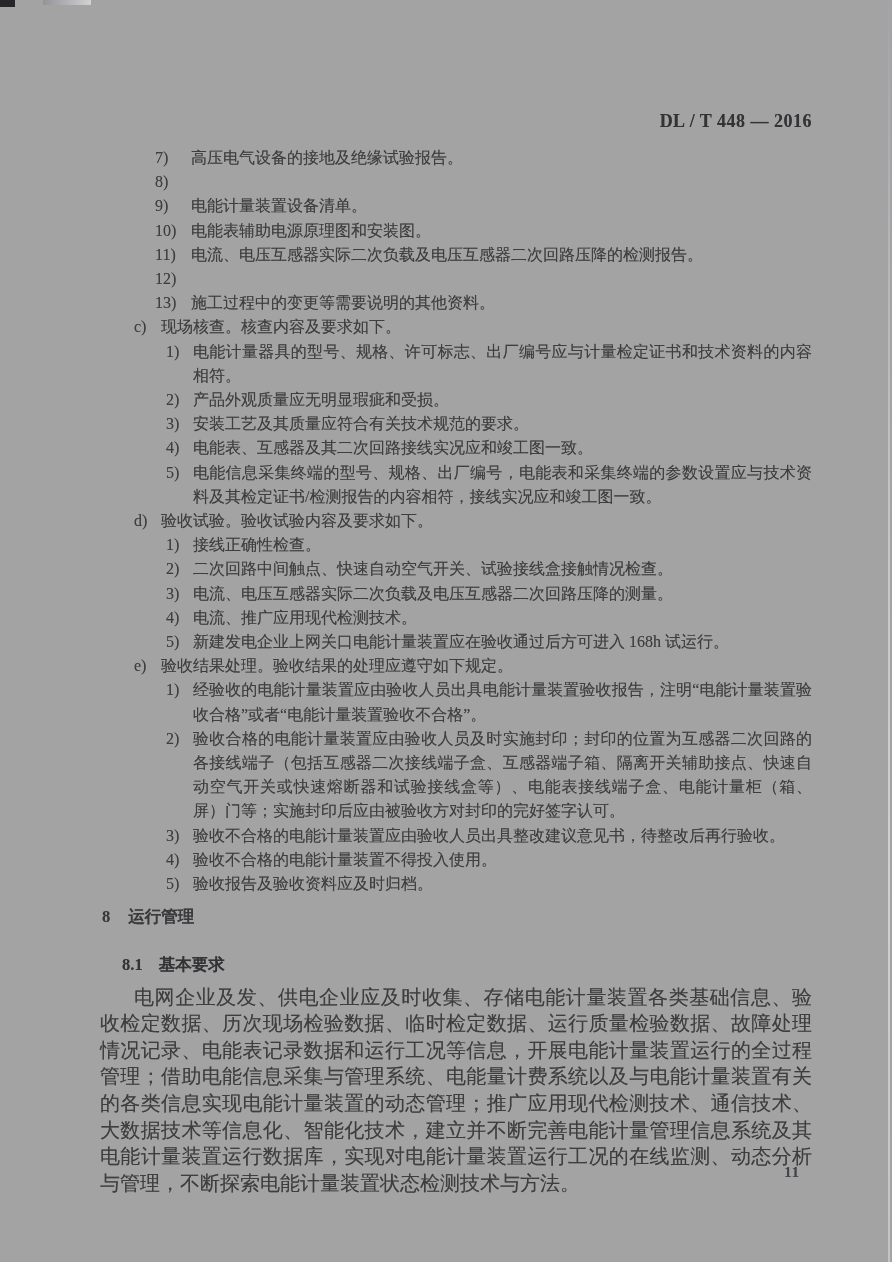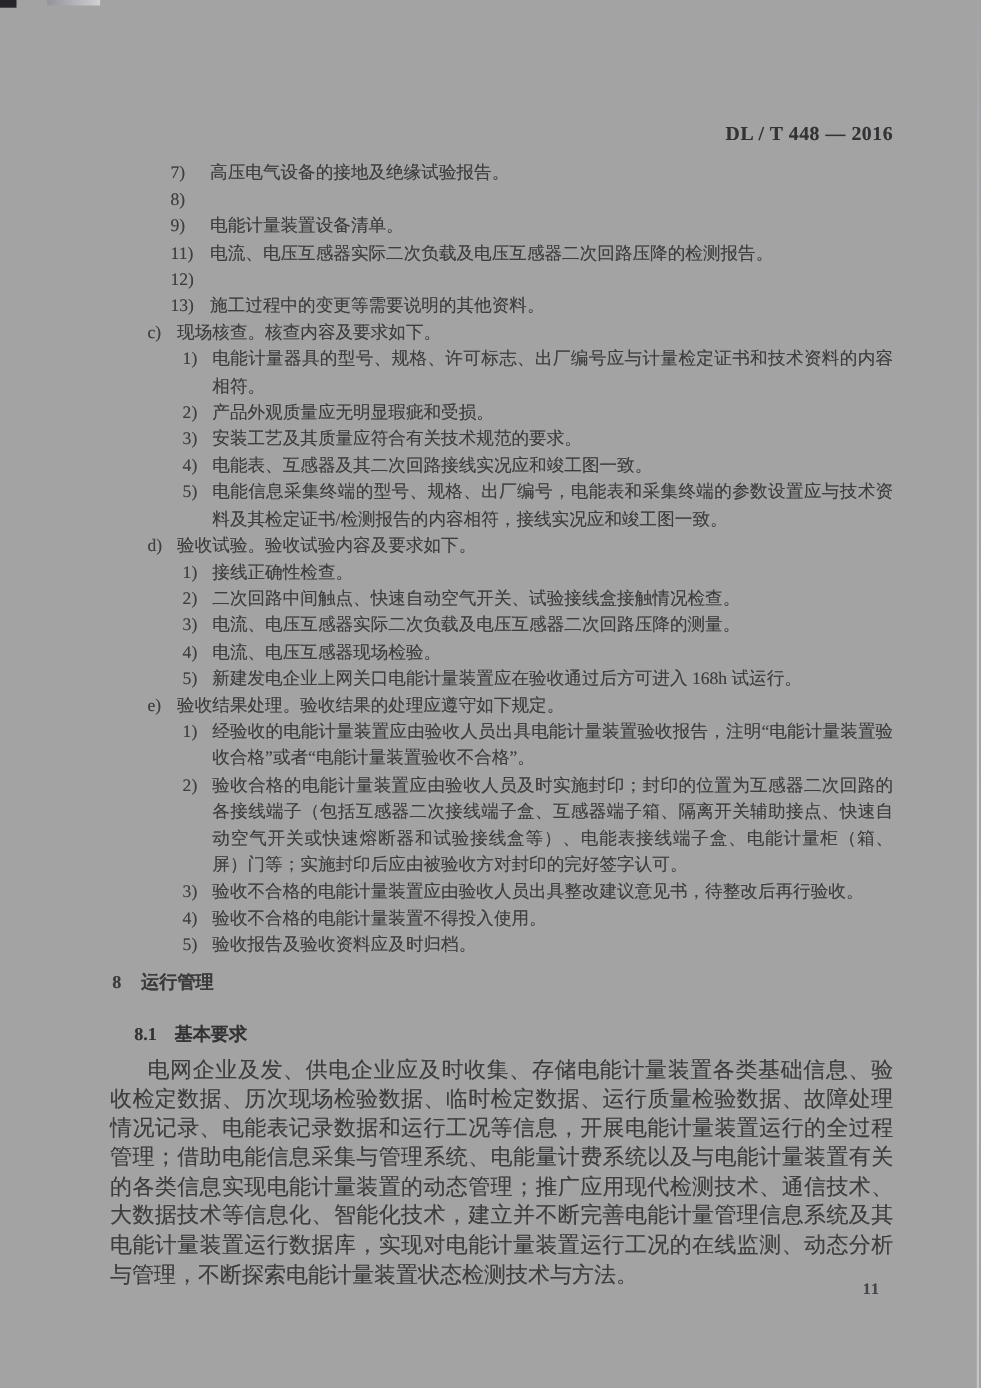--- a/index.html
+++ b/index.html
@@ -110,20 +110,24 @@
       <span class="txt">高压电气设备的接地及绝缘试验报告。</span>
     </div>
     <div class="row nitem">
       <span class="num">8)</span>
     </div>
     <div class="row nitem">
       <span class="num">9)</span>
       <span class="txt">电能计量装置设备清单。</span>
     </div>
     <div class="row nitem">
+      <span class="num">10)</span>
+      <span class="txt">电能表辅助电源原理图和安装图。</span>
+    </div>
+    <div class="row nitem">
       <span class="num">11)</span>
       <span class="txt">电流、电压互感器实际二次负载及电压互感器二次回路压降的检测报告。</span>
     </div>
     <div class="row nitem">
       <span class="num">12)</span>
     </div>
     <div class="row nitem">
       <span class="num">13)</span>
       <span class="txt">施工过程中的变更等需要说明的其他资料。</span>
     </div>
@@ -164,21 +168,21 @@
     <div class="row sitem">
       <span class="num">2)</span>
       <span class="txt">二次回路中间触点、快速自动空气开关、试验接线盒接触情况检查。</span>
     </div>
     <div class="row sitem">
       <span class="num">3)</span>
       <span class="txt">电流、电压互感器实际二次负载及电压互感器二次回路压降的测量。</span>
     </div>
     <div class="row sitem">
       <span class="num">4)</span>
-      <span class="txt">电流、电压互感器现场检验。</span>
+      <span class="txt">电流、推广应用现代检测技术。</span>
     </div>
     <div class="row sitem">
       <span class="num">5)</span>
       <span class="txt">新建发电企业上网关口电能计量装置应在验收通过后方可进入 168h 试运行。</span>
     </div>
 
     <div class="row litem">
       <span class="num">e)</span>
       <span class="txt">验收结果处理。验收结果的处理应遵守如下规定。</span>
     </div>

